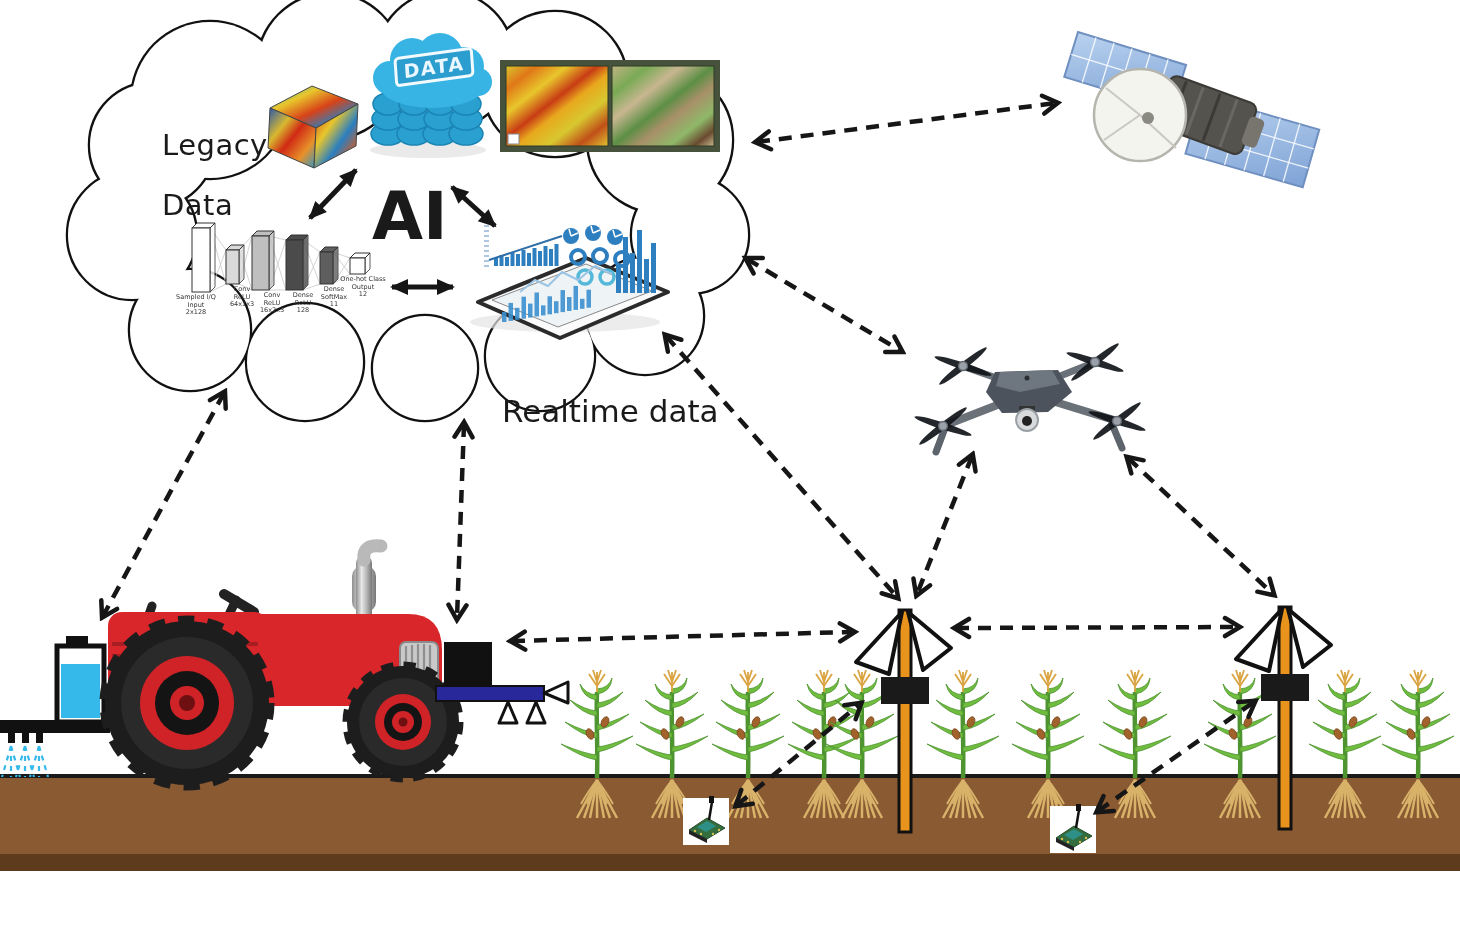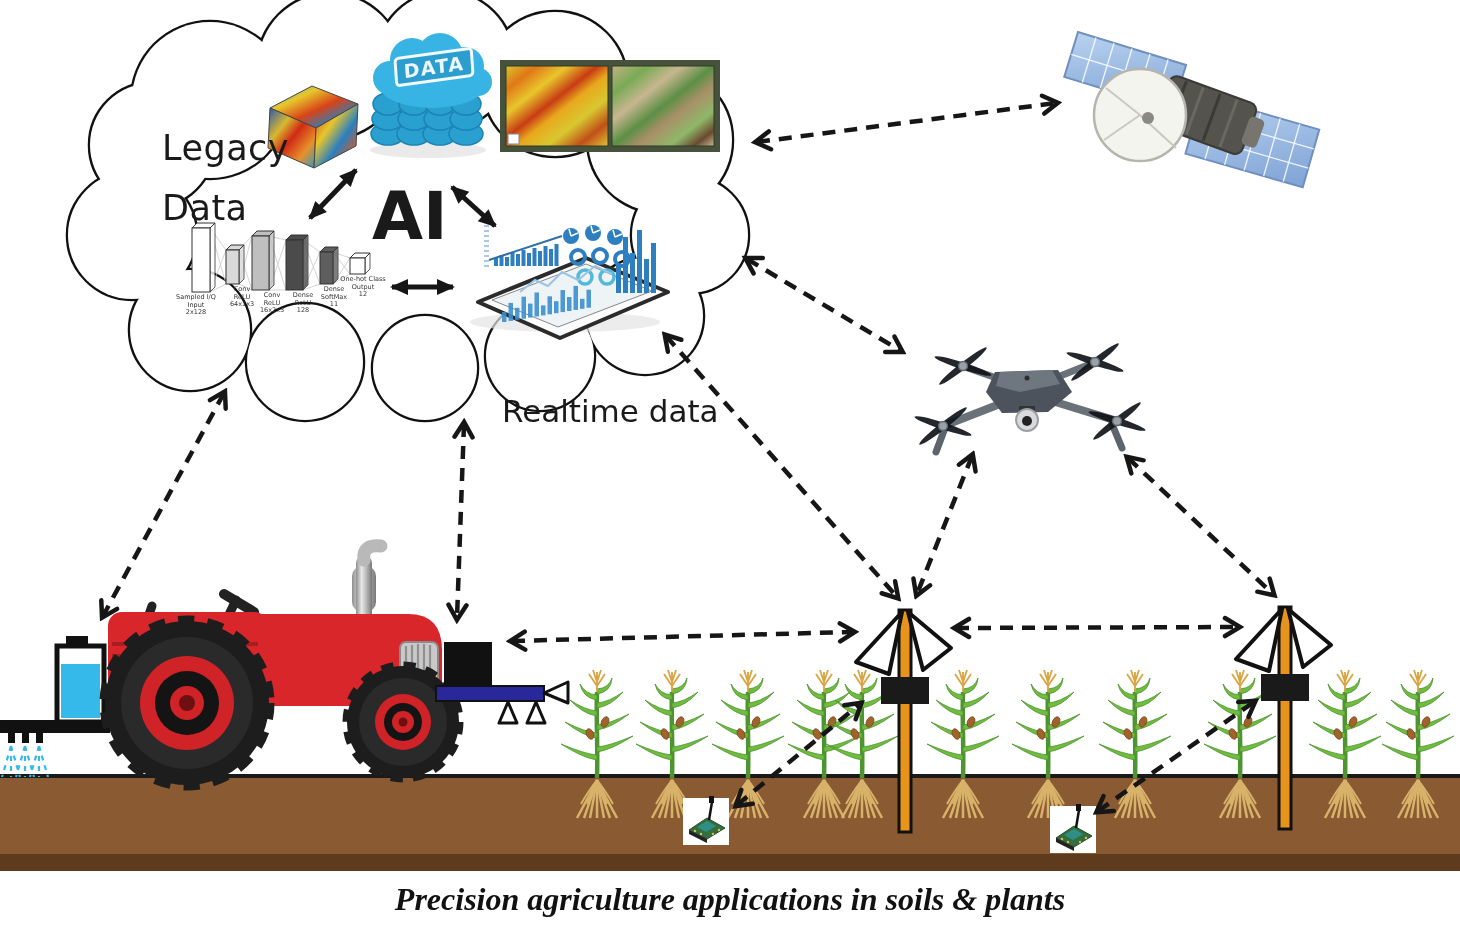--- a/index.html
+++ b/index.html
@@ -5,21 +5,21 @@
   :root{
     --arrow:#161616; --soil:#8a5a33; --soil-dark:#5f3b1d; --red:#d9262b; --red-dark:#a81d21;
     --water:#35b9ea; --impl:#28289b; --pole:#e8931c; --corn:#6fbc3f; --corn-dark:#4e9430;
     --root:#d9b26a; --tassel:#d9a441; --datablue:#31aadc; --chart:#2e7fc0; --panel:#a9c6e9;
   }
   html,body{margin:0;padding:0;background:#fff;}
   #stage{position:relative;width:1460px;height:939px;background:#fff;overflow:hidden;
          font-family:"DejaVu Sans","Liberation Sans",sans-serif;}
   #scene{position:absolute;left:0;top:0;}
   .ovl{position:absolute;color:#1a1a1a;white-space:nowrap;}
-  #legacy1,#legacy2{left:162px;font-size:35px;letter-spacing:.5px;}
+  #legacy1,#legacy2{left:162px;font-size:29px;letter-spacing:.5px;}
   #legacy1{top:128px;} #legacy2{top:188px;}
   #ai{left:372px;top:178px;font-size:66px;font-weight:600;}
   #realtime{left:502px;top:393px;font-size:31px;}
   #dataLabel{left:394px;top:52px;width:74px;text-align:center;font-size:19px;font-weight:bold;
     letter-spacing:1.5px;color:#eaf7ff;border:3px solid rgba(255,255,255,.95);border-radius:5px;
     background:rgba(24,122,170,.38);transform:rotate(-8deg) skewX(-4deg);padding:1px 0;}
   #caption{left:0;right:0;top:881px;text-align:center;font-family:"Liberation Serif","DejaVu Serif",serif;
     font-style:italic;font-weight:bold;font-size:32px;color:#111;}
   .nnlab{position:absolute;width:52px;margin-left:-26px;text-align:center;font-size:6.5px;
     line-height:7.5px;color:#333;white-space:pre-line;}
@@ -768,15 +768,14 @@
       <div class="nnlab" style="left: 303px; top: 292px;">Dense
 ReLU
 128</div>
       <div class="nnlab" style="left: 334px; top: 286px;">Dense
 SoftMax
 11</div>
       <div class="nnlab" style="left: 363px; top: 276px;">One-hot Class
 Output
 12</div>
     </div>
-<div class="ovl" id="caption">Precision agriculture applications in soils &amp; plants</div>
 
 </div>
 
 </body></html>

